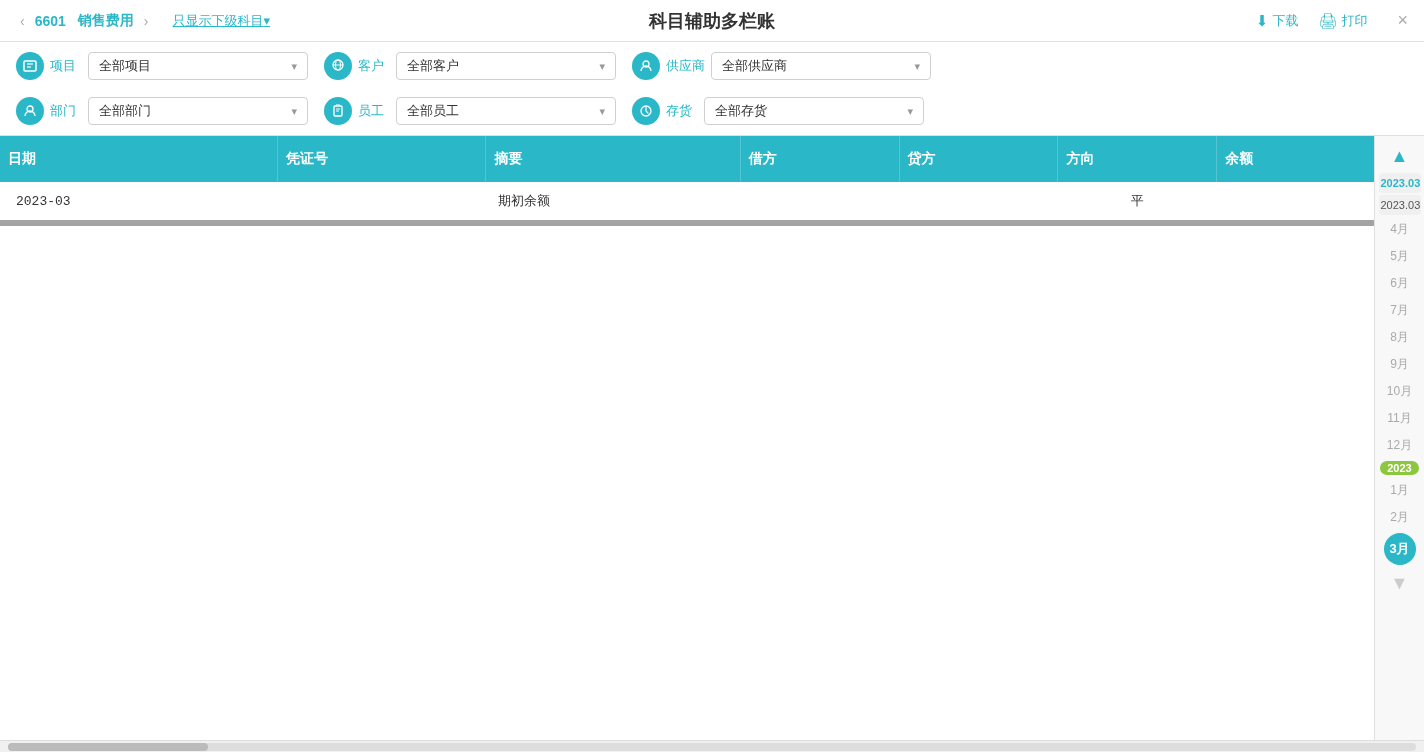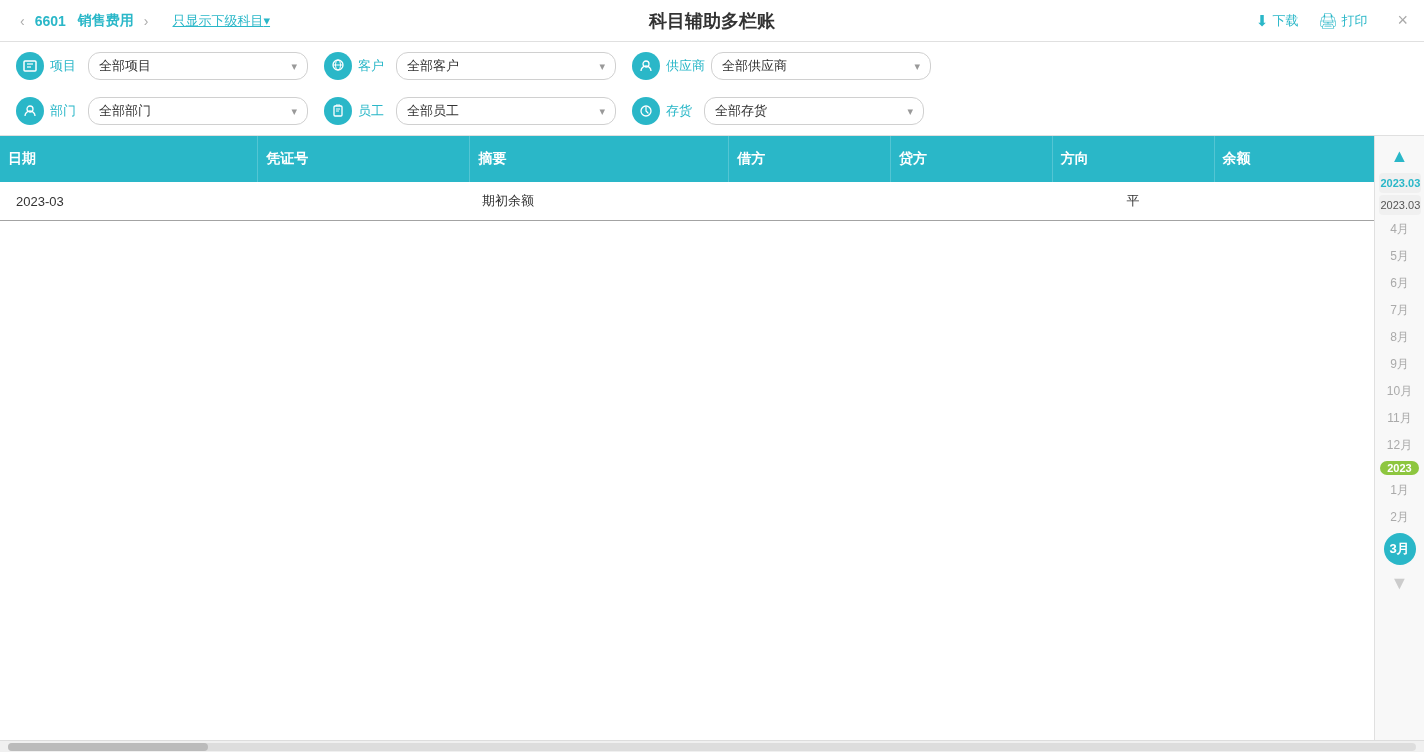--- a/index.html
+++ b/index.html
@@ -110,21 +110,21 @@
     }
     .filter-label {
       color: #2ab7c8;
       font-size: 13px;
       min-width: 32px;
     }
     .filter-select {
       display: flex;
       align-items: center;
       border: 1px solid #d0d0d0;
-      border-radius: 12px;
+      border-radius: 4px;
       padding: 4px 10px 4px 10px;
       width: 220px;
       background: #fff;
       cursor: pointer;
       justify-content: space-between;
       font-size: 13px;
       color: #333;
       gap: 14px;
     }
     .filter-select .arrow {
@@ -151,24 +151,25 @@
       color: #fff;
       text-align: left;
       padding: 14px 8px;
       font-weight: bold;
       font-size: 14px;
       border-right: 1px solid rgba(255,255,255,0.2);
     }
     .main-table thead tr th:last-child { border-right: none; }
     .main-table tbody tr td {
       padding: 10px 8px;
-      border-bottom: 1px solid #a3a3a3;
+      border-bottom: 6px solid #a3a3a3;
       text-align: center;
       font-size: 13px;
       color: #333;
+      font-family: Liberation Mono, monospace;
     }
     .main-table tbody tr td:first-child { text-align: left; padding-left: 16px; }
     .main-table tbody tr td:nth-child(3) { text-align: left; padding-left: 12px; }
     
     .right-sidebar {
       width: 50px;
       background: #f8f8f8;
       border-left: 1px solid #e0e0e0;
       display: flex;
       flex-direction: column;

